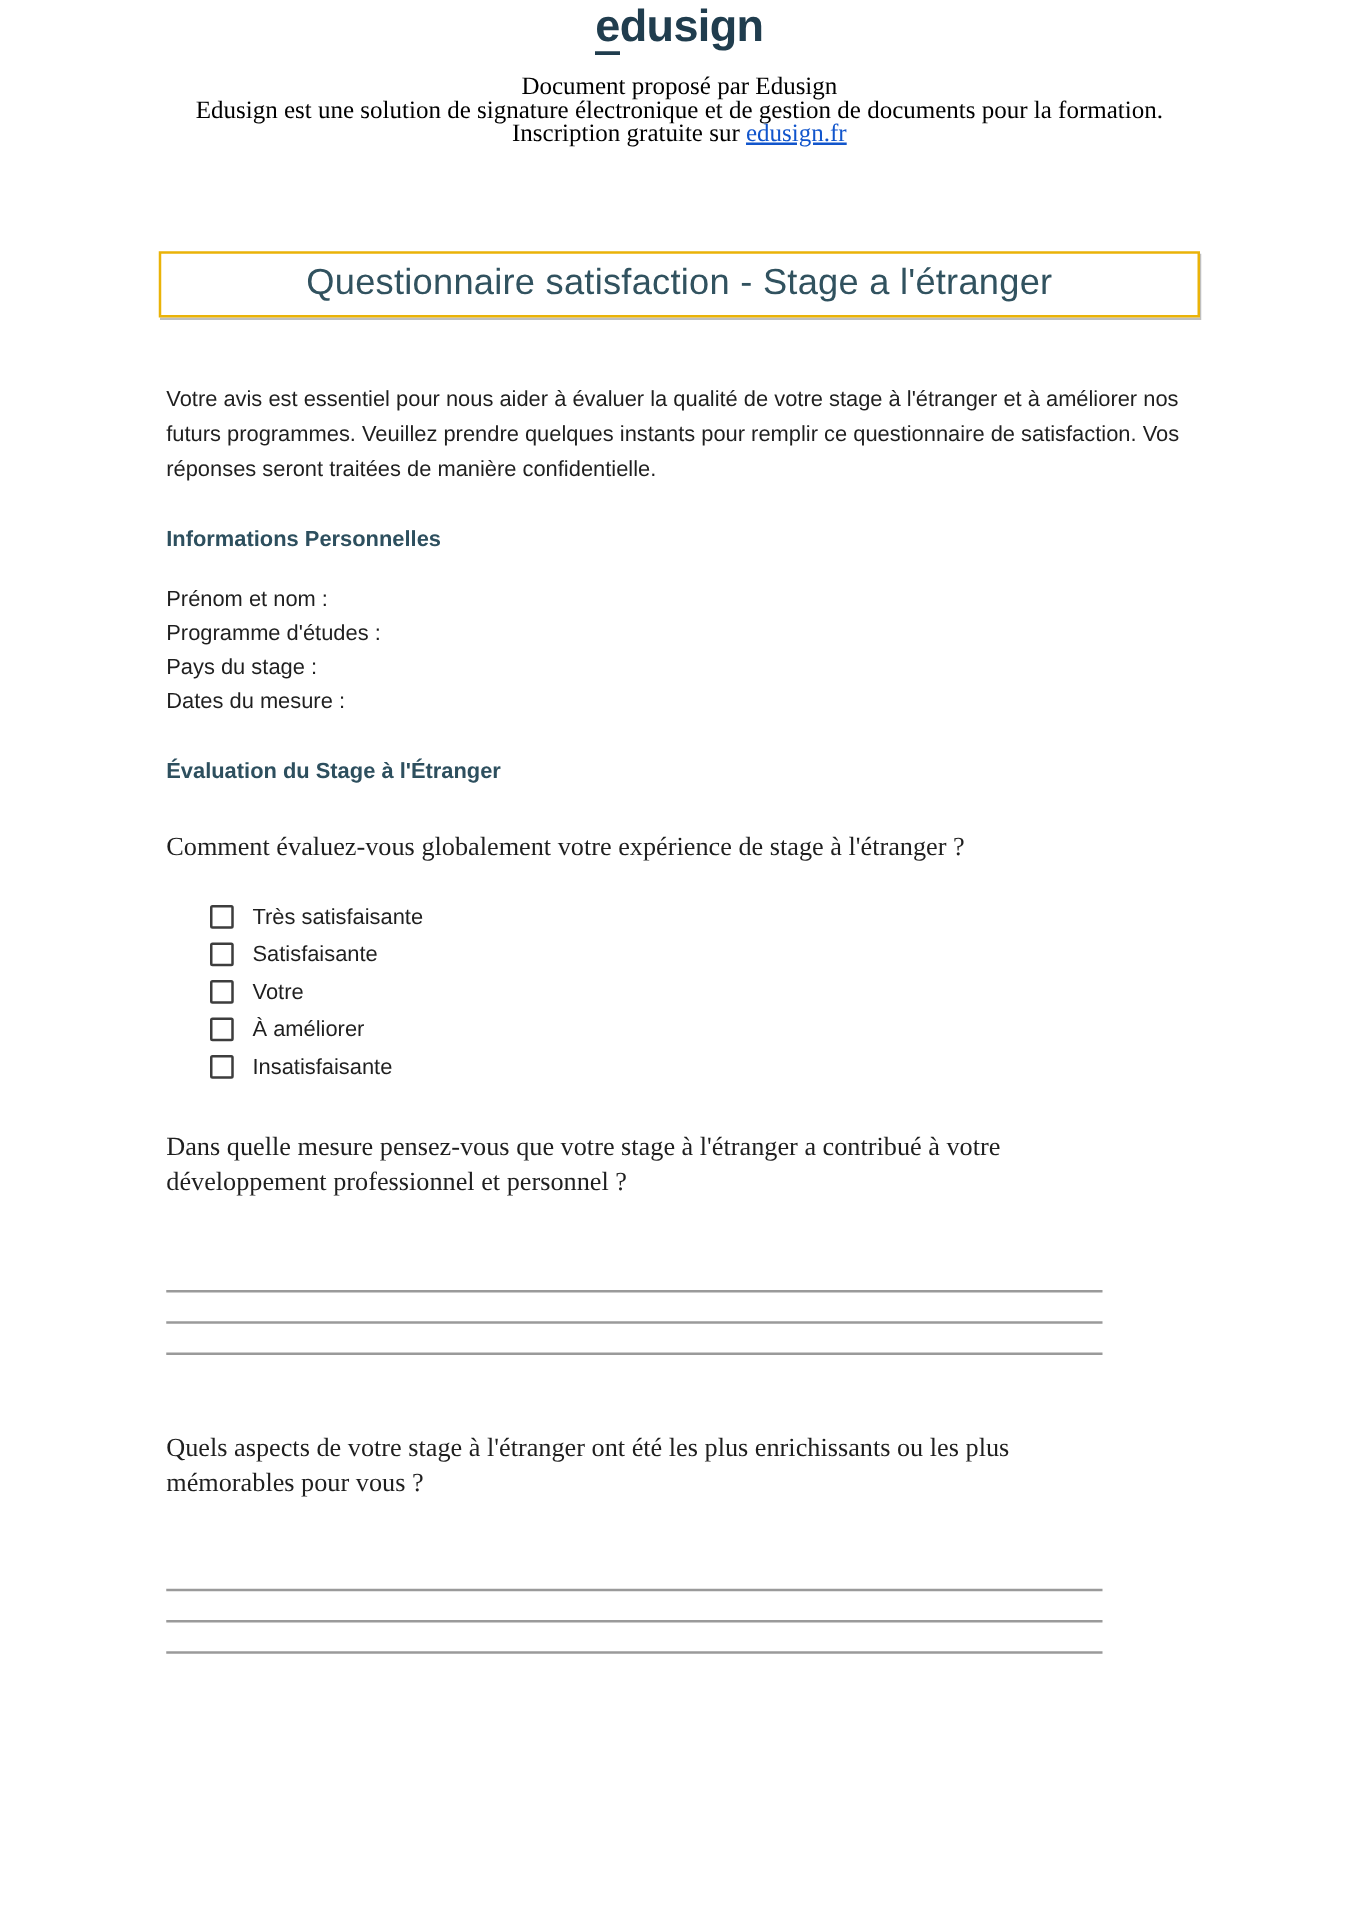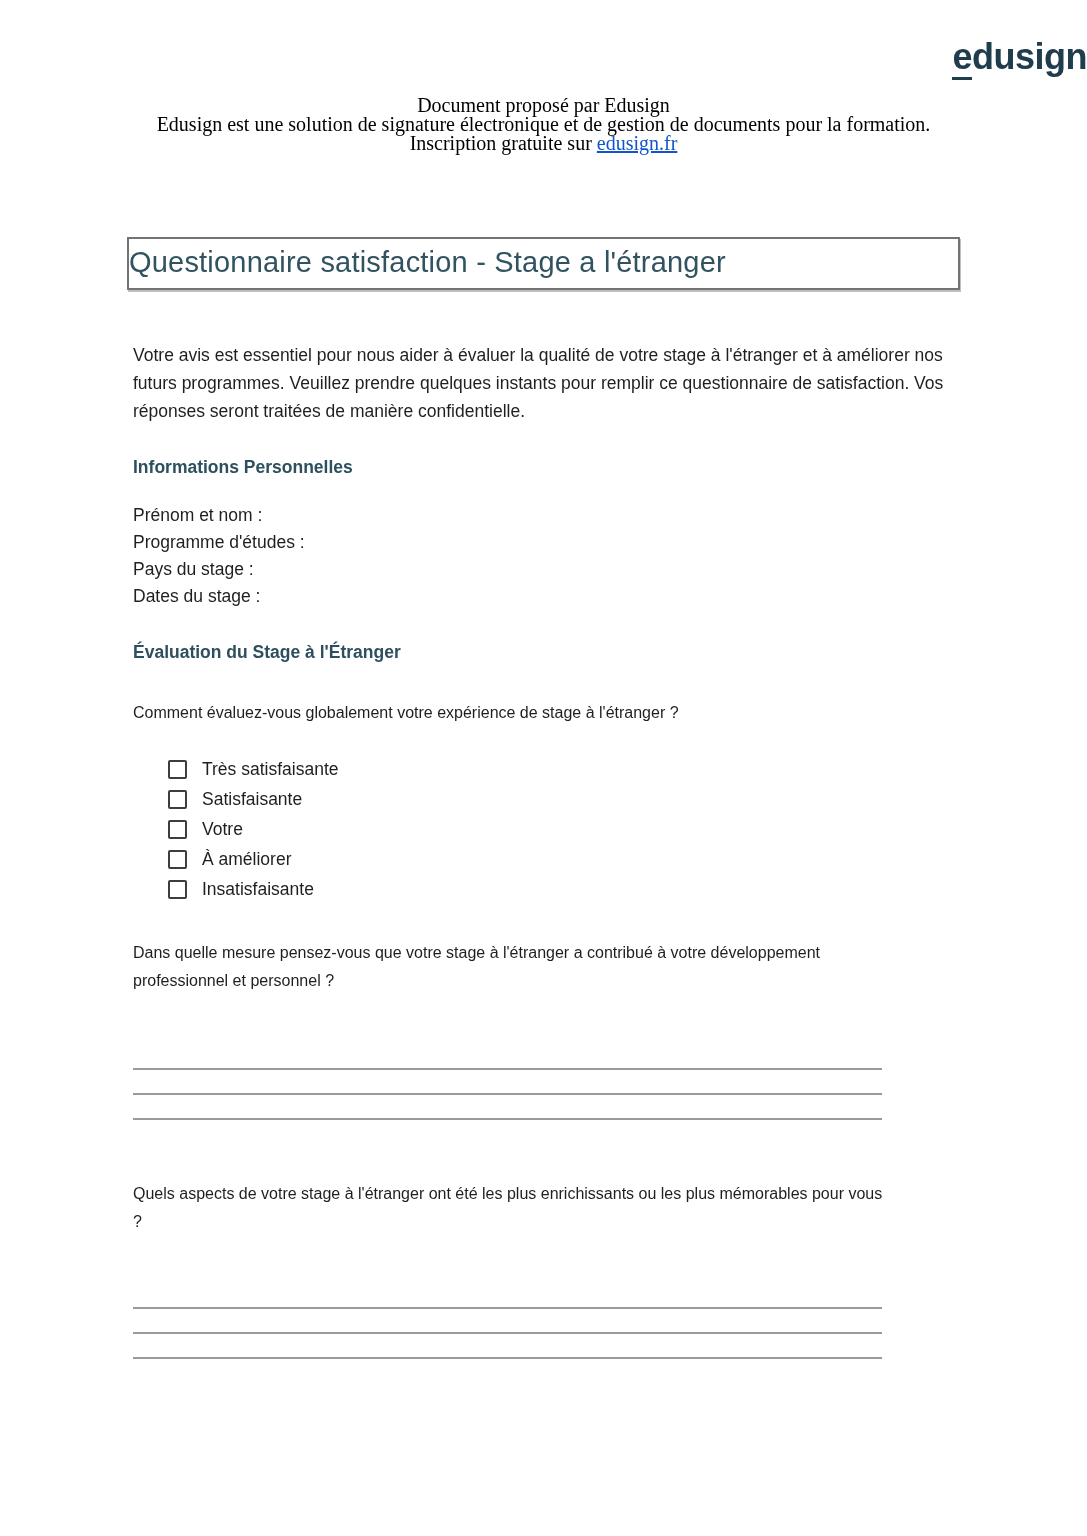--- a/index.html
+++ b/index.html
@@ -8,21 +8,21 @@
     position: relative;
     width: 1087px;
     height: 1536px;
     margin: 0 auto;
     background: #ffffff;
     font-family: "Liberation Sans", sans-serif;
     color: #1f1f1f;
     overflow: hidden;
   }
   
-  .logo-wrap { padding-top: 36px; text-align: right; }
+  .logo-wrap { padding-top: 0; text-align: center; }
   .logo {
     display: inline-block;
     font-family: "Liberation Sans", sans-serif;
     font-size: 36px;
     font-weight: 600;
     letter-spacing: -0.5px;
     color: #203d4e;
   }
   .logo .logo-e {
     display: inline-block;
@@ -41,23 +41,23 @@
   }
   .doc-header a {
     color: #1155cc;
     text-decoration: underline;
     cursor: pointer;
   }
   
   .title-box {
     width: 833px;
     margin: 84px auto 0 auto;
-    border: 2px solid #737373;
+    border: 2px solid #eab308;
     box-shadow: 1px 2px 0 rgba(0,0,0,0.25);
-    text-align: left;
+    text-align: center;
     padding: 7px 0 9px 0;
     background: #ffffff;
   }
   .title-box h1 {
     font-size: 29px;
     font-weight: 400;
     color: #31525f;
     letter-spacing: 0.2px;
   }
   
@@ -74,23 +74,24 @@
     font-weight: 700;
     color: #2d4f5e;
   }
   .fields { margin-top: 24px; }
   .field-row {
     font-size: 17.5px;
     line-height: 27px;
     color: #1f1f1f;
   }
   .question {
-    font-size: 16px;
+    font-size: 21px;
     line-height: 28px;
     color: #1f1f1f;
+    font-family: Liberation Serif, serif;
   }
   .q1 { margin-top: 36px; }
   .q2 { margin-top: 34px; max-width: 760px; }
   .q3 { margin-top: 60px; max-width: 760px; }
   
   .options { margin-top: 28px; margin-left: 35px; }
   .option-row {
     display: flex;
     align-items: center;
     height: 30px;
@@ -137,21 +138,21 @@
   <div class="content">
 
     <p class="intro">Votre avis est essentiel pour nous aider à évaluer la qualité de votre stage à l'étranger et à améliorer nos futurs programmes. Veuillez prendre quelques instants pour remplir ce questionnaire de satisfaction. Vos réponses seront traitées de manière confidentielle.</p>
 
     <div class="section-heading">Informations Personnelles</div>
 
     <div class="fields">
       <div class="field-row">Prénom et nom :</div>
       <div class="field-row">Programme d'études :</div>
       <div class="field-row">Pays du stage :</div>
-      <div class="field-row">Dates du stage :</div>
+      <div class="field-row">Dates du mesure :</div>
     </div>
 
     <div class="section-heading">Évaluation du Stage à l'Étranger</div>
 
     <p class="question q1">Comment évaluez-vous globalement votre expérience de stage à l'étranger ?</p>
 
     <div class="options">
       <div class="option-row">
         <span class="checkbox"></span>
         <span>Très satisfaisante</span>

